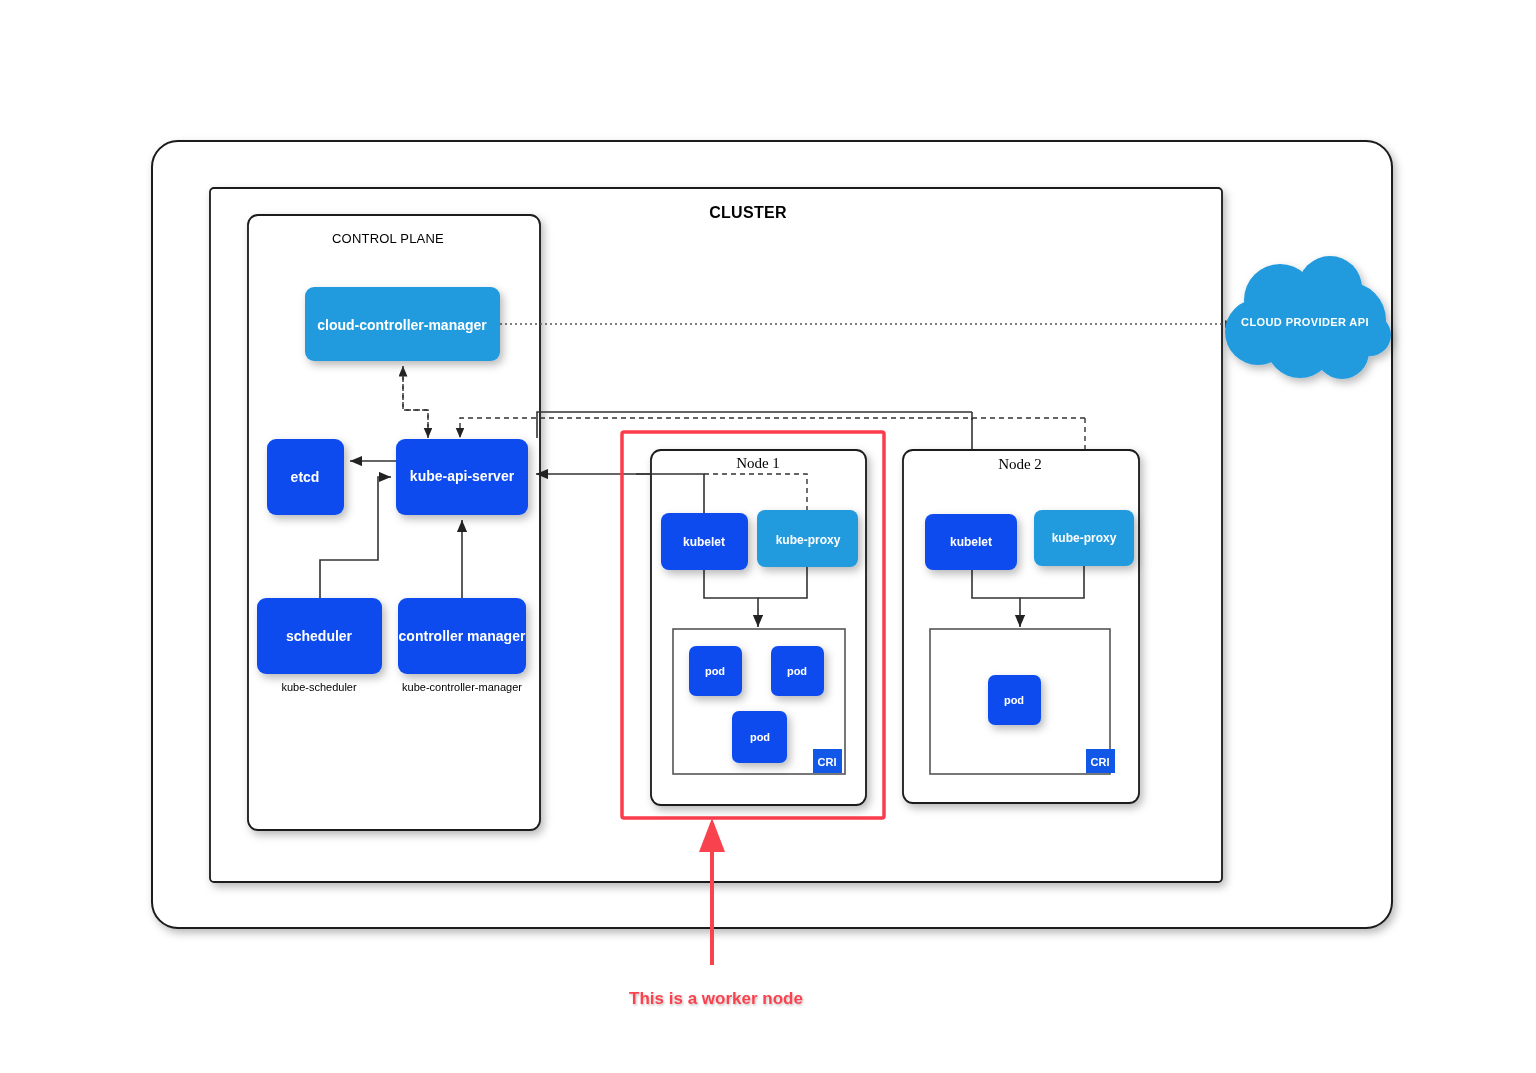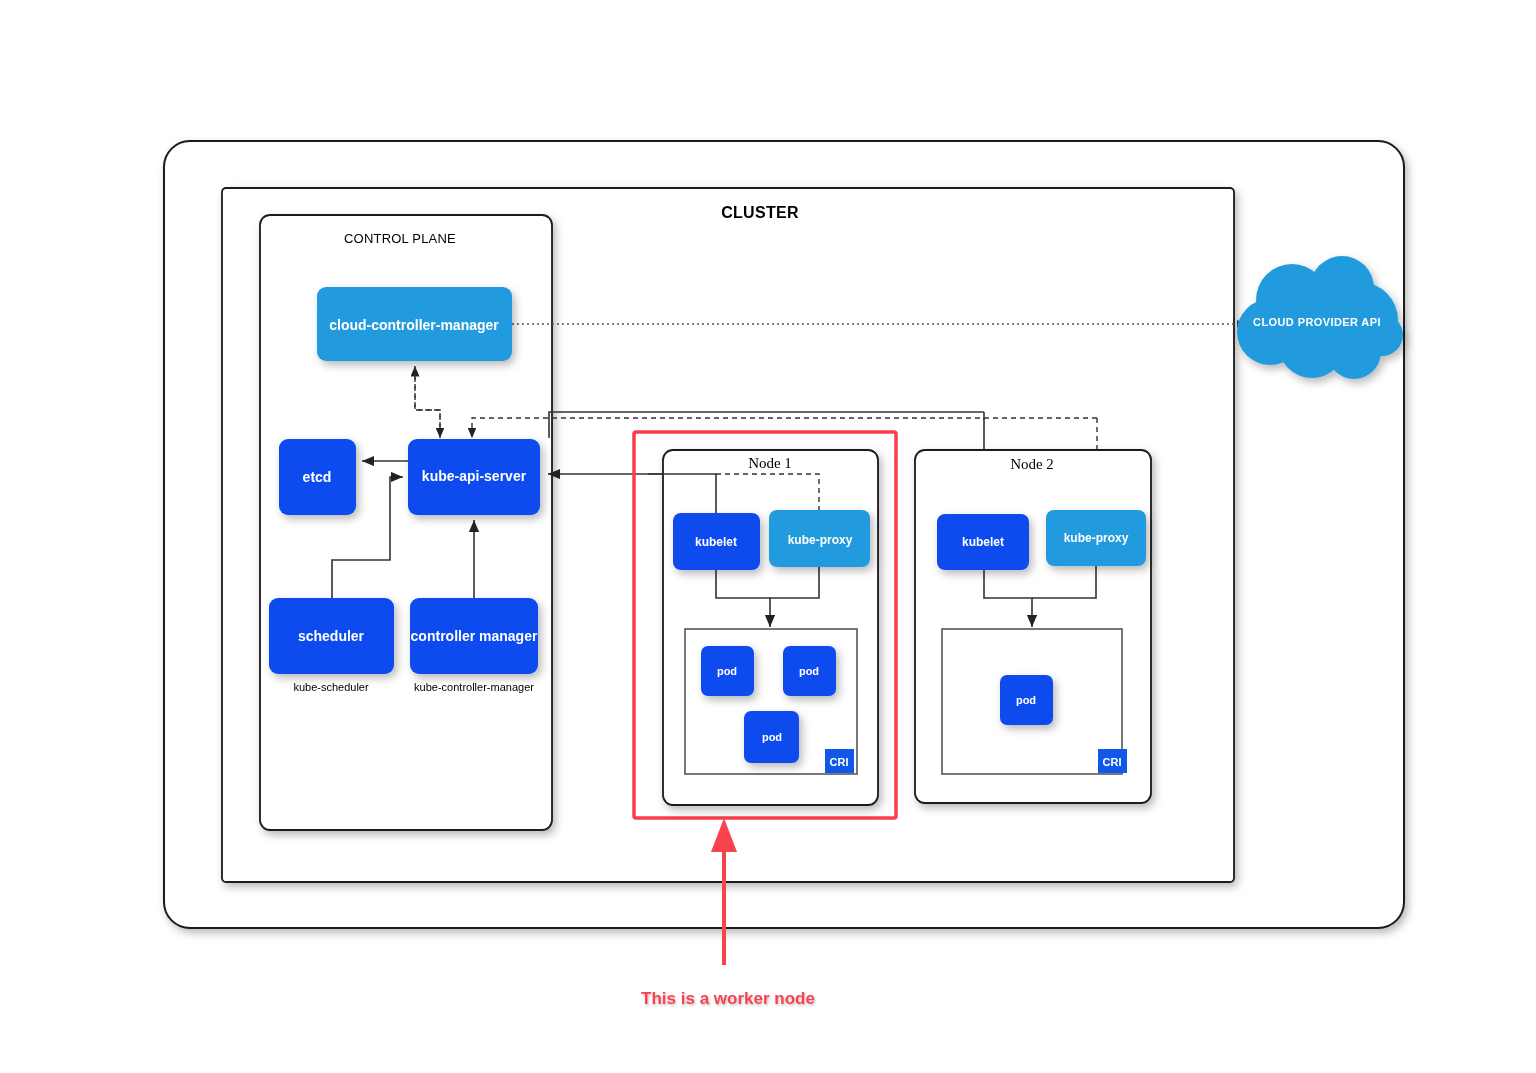--- a/index.html
+++ b/index.html
@@ -9,21 +9,21 @@
   }
   body {
     width: 1536px;
     height: 1073px;
     font-family: "Liberation Sans", sans-serif;
     overflow: hidden;
     position: relative;
   }
   #stage {
     position: absolute;
-    left: 12px; top: 0;
+    left: 0; top: 0;
     width: 1300px;
     height: 1073px;
     text-decoration: underline;
   }
   svg { display: block; }
   .box-fill { fill: #ffffff; }
   .box-stroke { stroke: #1a1a1a; }
 
   text { font-family: "Liberation Sans", sans-serif; }
   .serif { font-family: "Liberation Serif", serif; }

